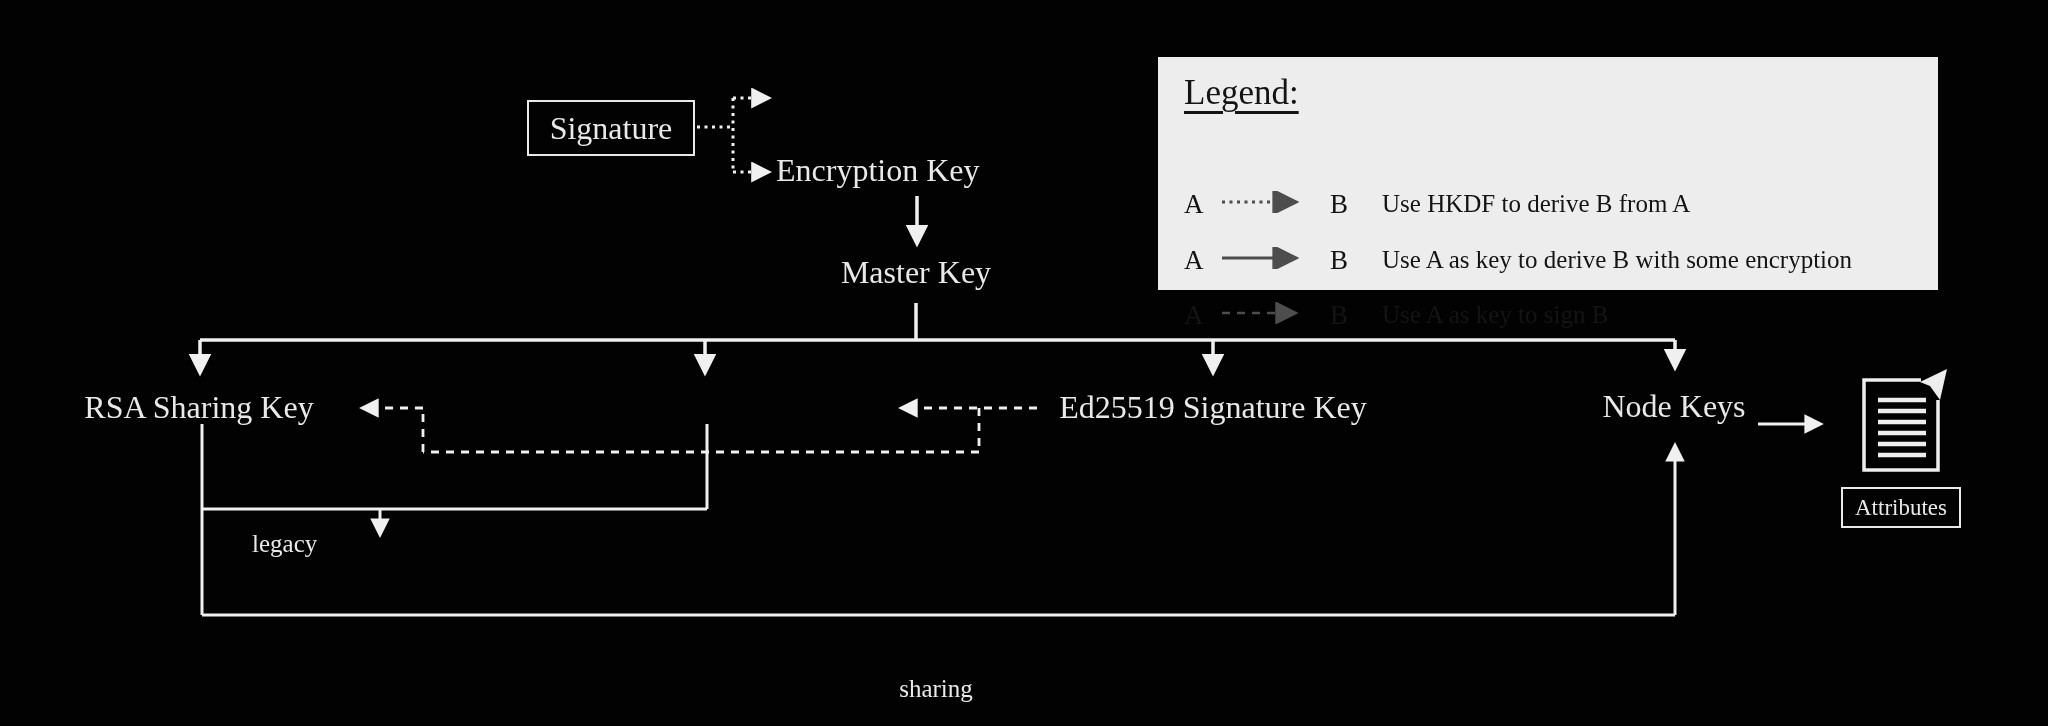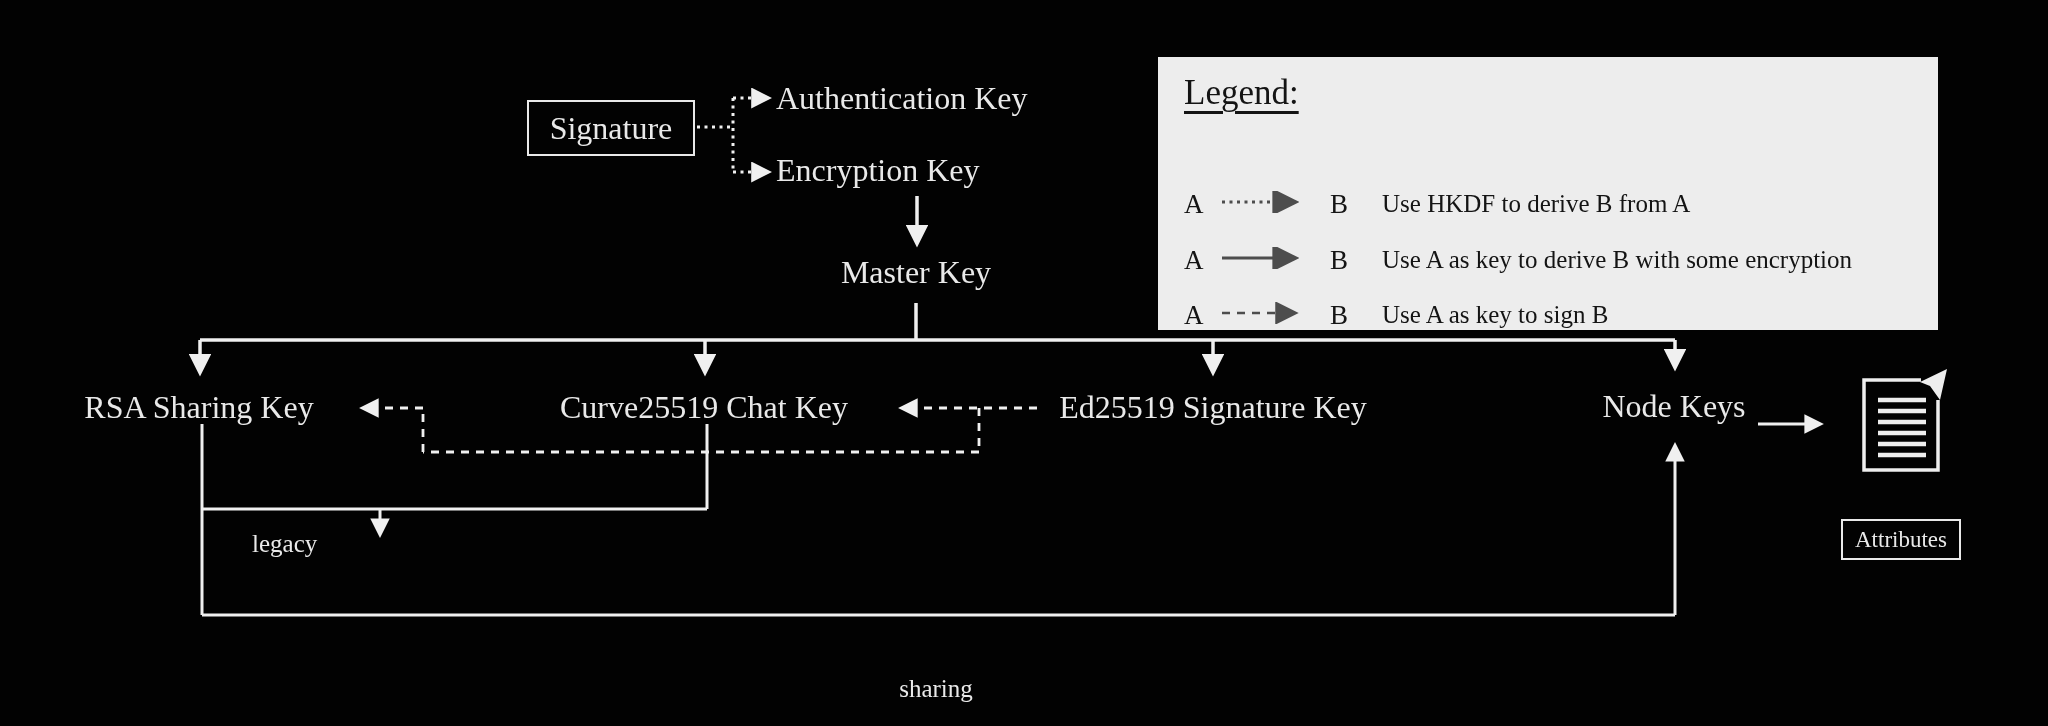--- a/index.html
+++ b/index.html
@@ -29,27 +29,27 @@
     color: #e9e9e9;
     display: flex;
     align-items: center;
     justify-content: center;
     white-space: nowrap;
     box-sizing: border-box;
   }
   #password-box { left: 527px; top: 100px; width: 168px; height: 56px; font-size: 32px; }
   #attributes-box {
     left: 1901px; top: 487px; height: 41px; padding: 0 12px;
-    font-size: 23px; transform: translateX(-50%); border-width: 2.5px; margin-top: 32px;
+    font-size: 23px; transform: translateX(-50%); border-width: 2.5px;
   }
 
   
   .legend {
     position: absolute;
-    left: 1158px; top: 57px; width: 780px; height: 273px;
+    left: 1158px; top: 57px; width: 780px; height: 233px;
     background: #ededed;
     color: #141414;
     box-sizing: border-box;
   }
   .legend-title {
     position: absolute; left: 26px; top: 16px;
     font-size: 35px;
     text-decoration: underline;
     text-decoration-thickness: 3px;
     text-underline-offset: 7px;
@@ -131,29 +131,27 @@
         <path d="M1878,455 H1926"></path>
       </g>
       <polygon points="1920,382 1947,369 1940,400 1930,386" fill="#eeeeee" stroke="none"></polygon>
     </g>
   </svg>
 
   <div class="node-box" id="password-box">
     <span>Signature</span>
   </div>
 
-  <div class="label" style="left:776px; top:82px;">Authentication Key</div>
 
   <div class="label" style="left:776px; top:154px;">Encryption Key</div>
 
   <div class="label centered" style="left:916px; top:256px;">Master Key</div>
 
   <div class="label centered" style="left:199px; top:391px;">RSA Sharing Key</div>
 
-  <div class="label centered" style="left:704px; top:391px;">Curve25519 Chat Key</div>
 
   <div class="label centered" style="left:1213px; top:391px;">Ed25519 Signature Key</div>
 
   <div class="label centered" style="left:1674px; top:390px;">Node Keys</div>
 
 
   <div class="label small" style="left:252px; top:487px;">legacy</div>
 
   <div class="label small centered" style="left:936px; top:632px;">sharing</div>
 

